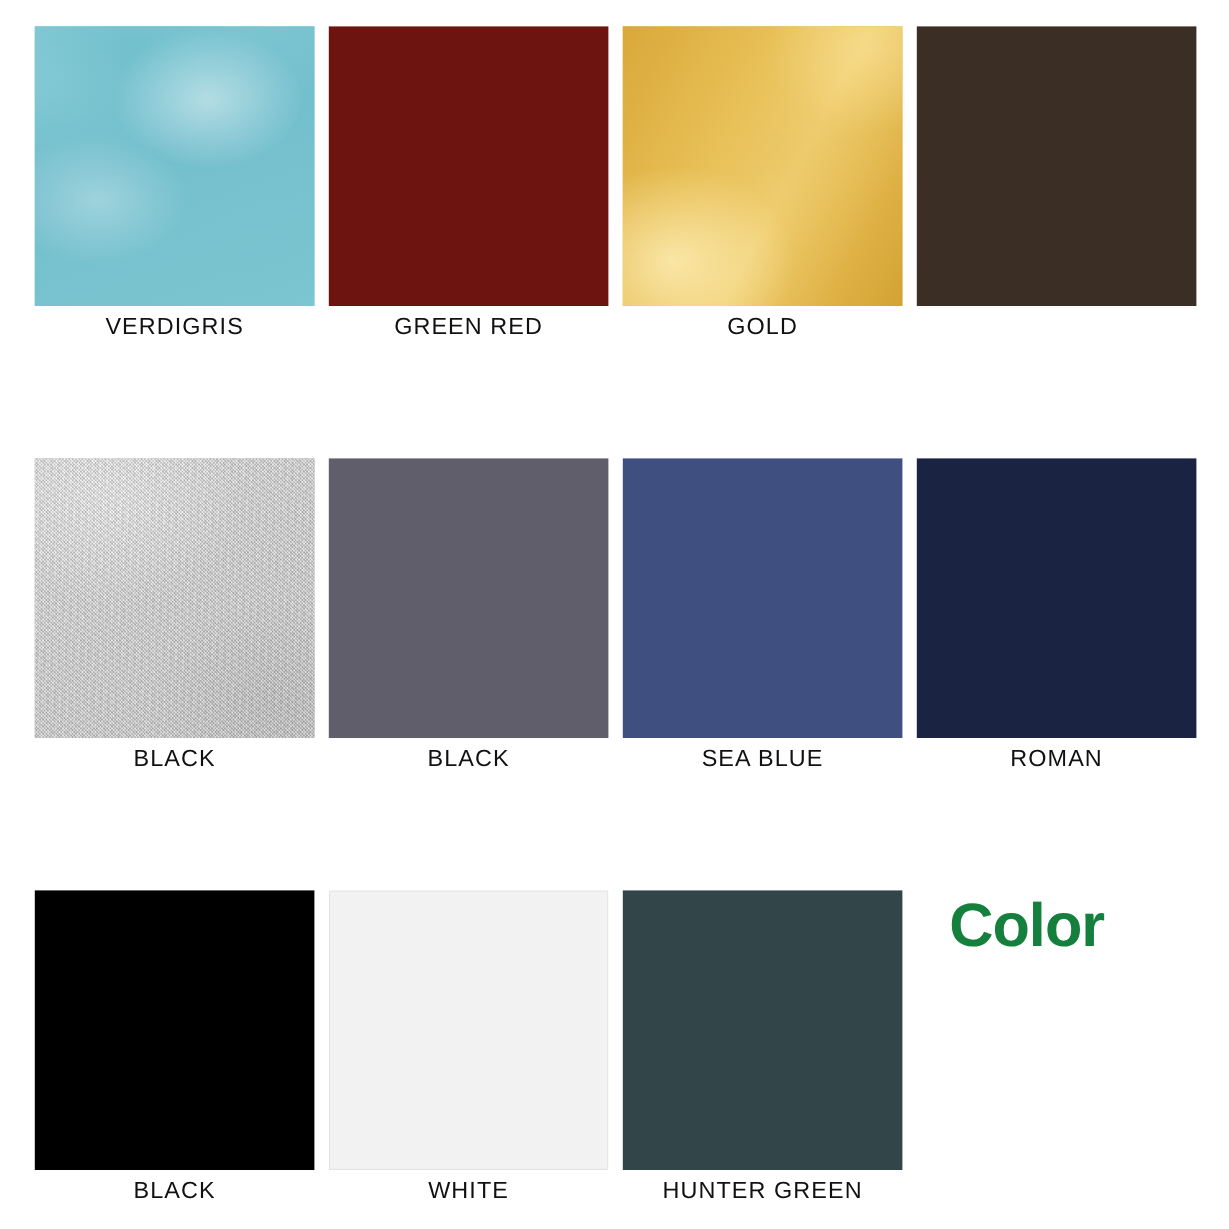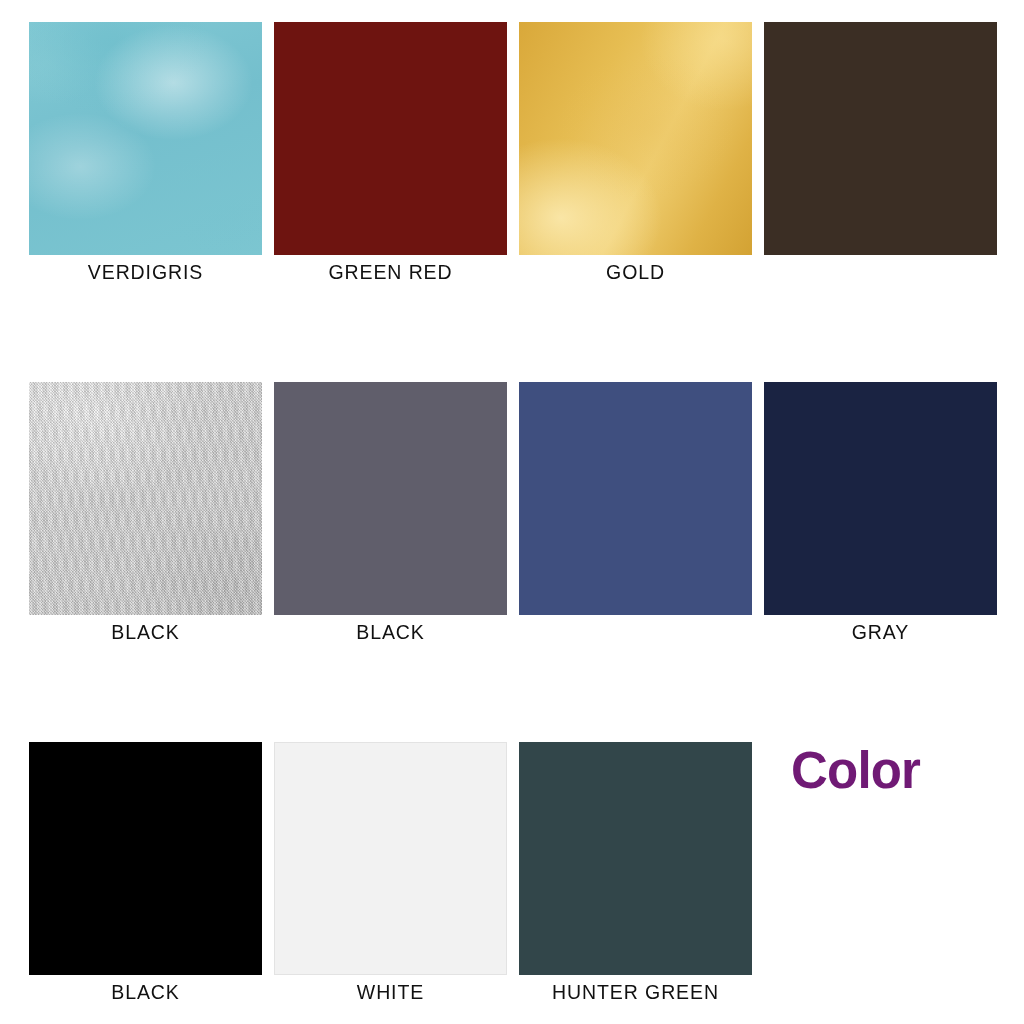--- a/index.html
+++ b/index.html
@@ -109,21 +109,21 @@
     width: 200px;
     text-align: left;
   }
   .title-line {
     display: block;
     font-family: "Liberation Sans", sans-serif;
     font-weight: 700;
     font-size: 51px;
     line-height: 57px;
     letter-spacing: -0.8px;
-    color: #701a75;
+    color: #15803d;
     white-space: nowrap;
   }
 </style>
 </head>
 <body>
 
 <div id="board">
 
   <div class="grid">
 
@@ -151,25 +151,26 @@
       <span class="label">BLACK</span>
     </div>
 
     <div class="cell row-gap-2">
       <span class="swatch fin-flat" style="background-color:#605e6b"></span>
       <span class="label">BLACK</span>
     </div>
 
     <div class="cell row-gap-2">
       <span class="swatch fin-flat" style="background-color:#3f4f7f"></span>
+      <span class="label">SEA BLUE</span>
     </div>
 
     <div class="cell row-gap-2">
       <span class="swatch fin-flat" style="background-color:#1a2342"></span>
-      <span class="label">GRAY</span>
+      <span class="label">ROMAN</span>
     </div>
 
     <div class="cell">
       <span class="swatch fin-flat" style="background-color:#000000"></span>
       <span class="label">BLACK</span>
     </div>
 
     <div class="cell">
       <span class="swatch fin-flat edge-light" style="background-color:#f2f2f2"></span>
       <span class="label">WHITE</span>

